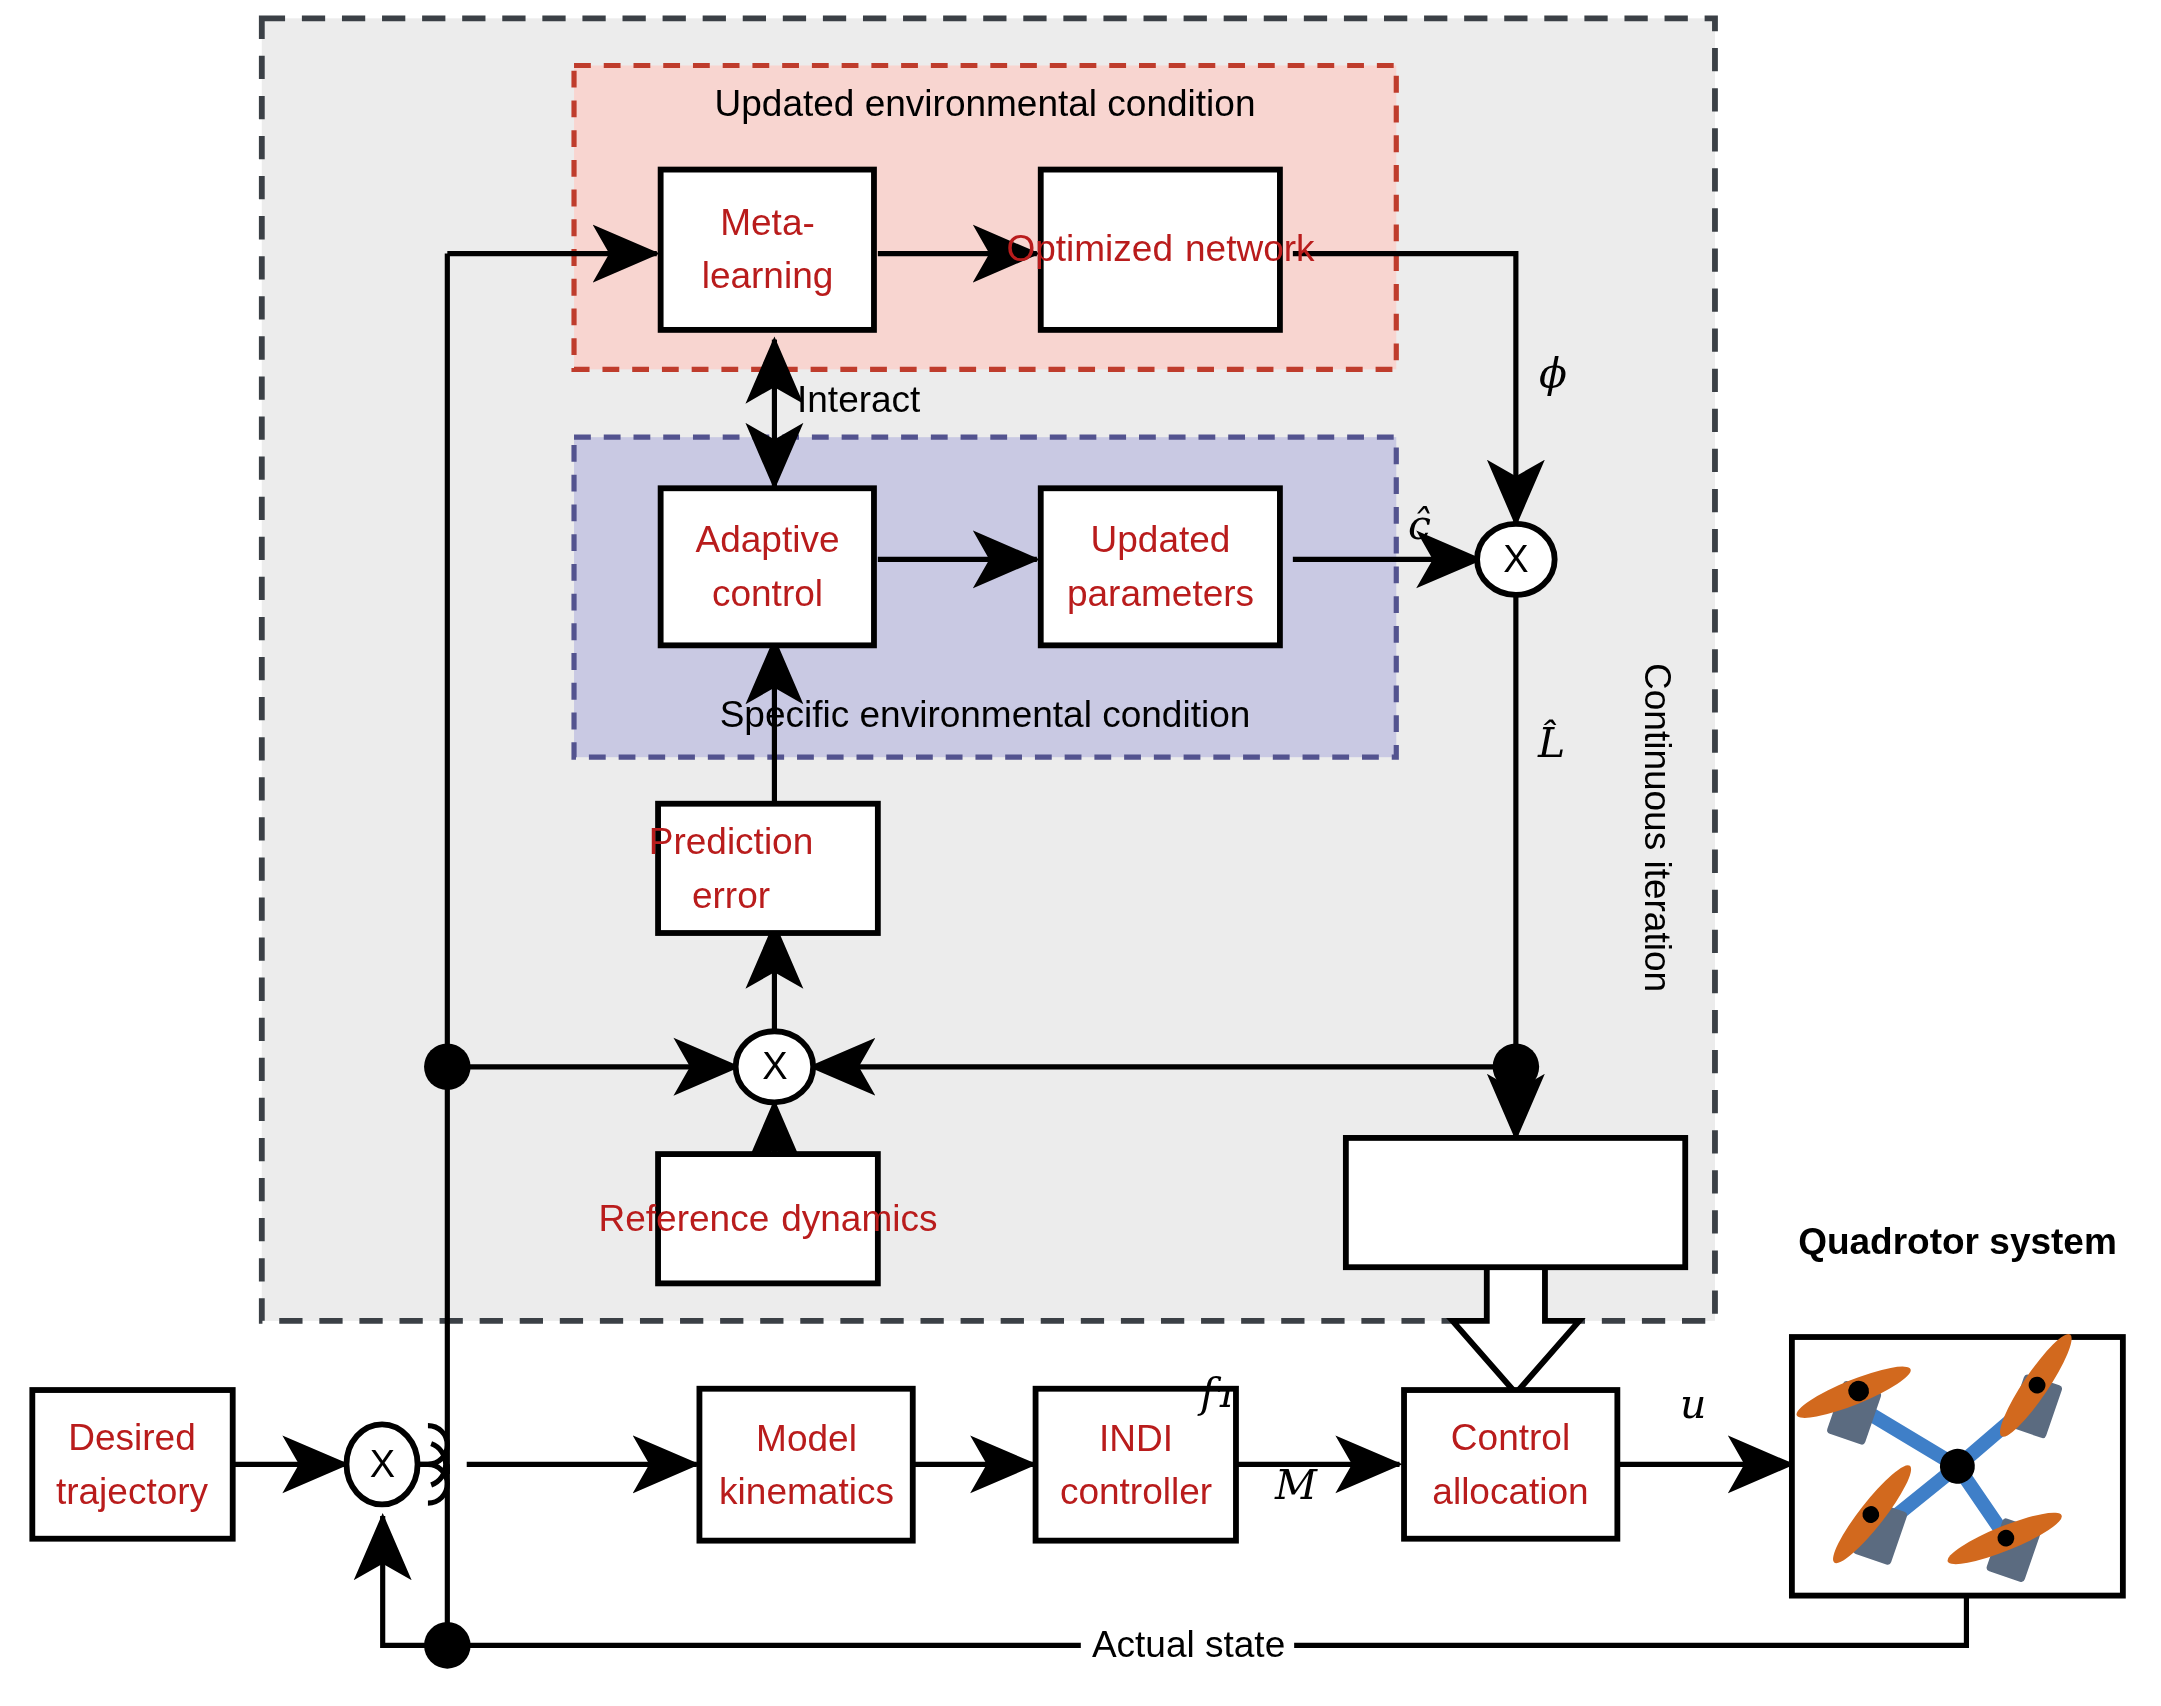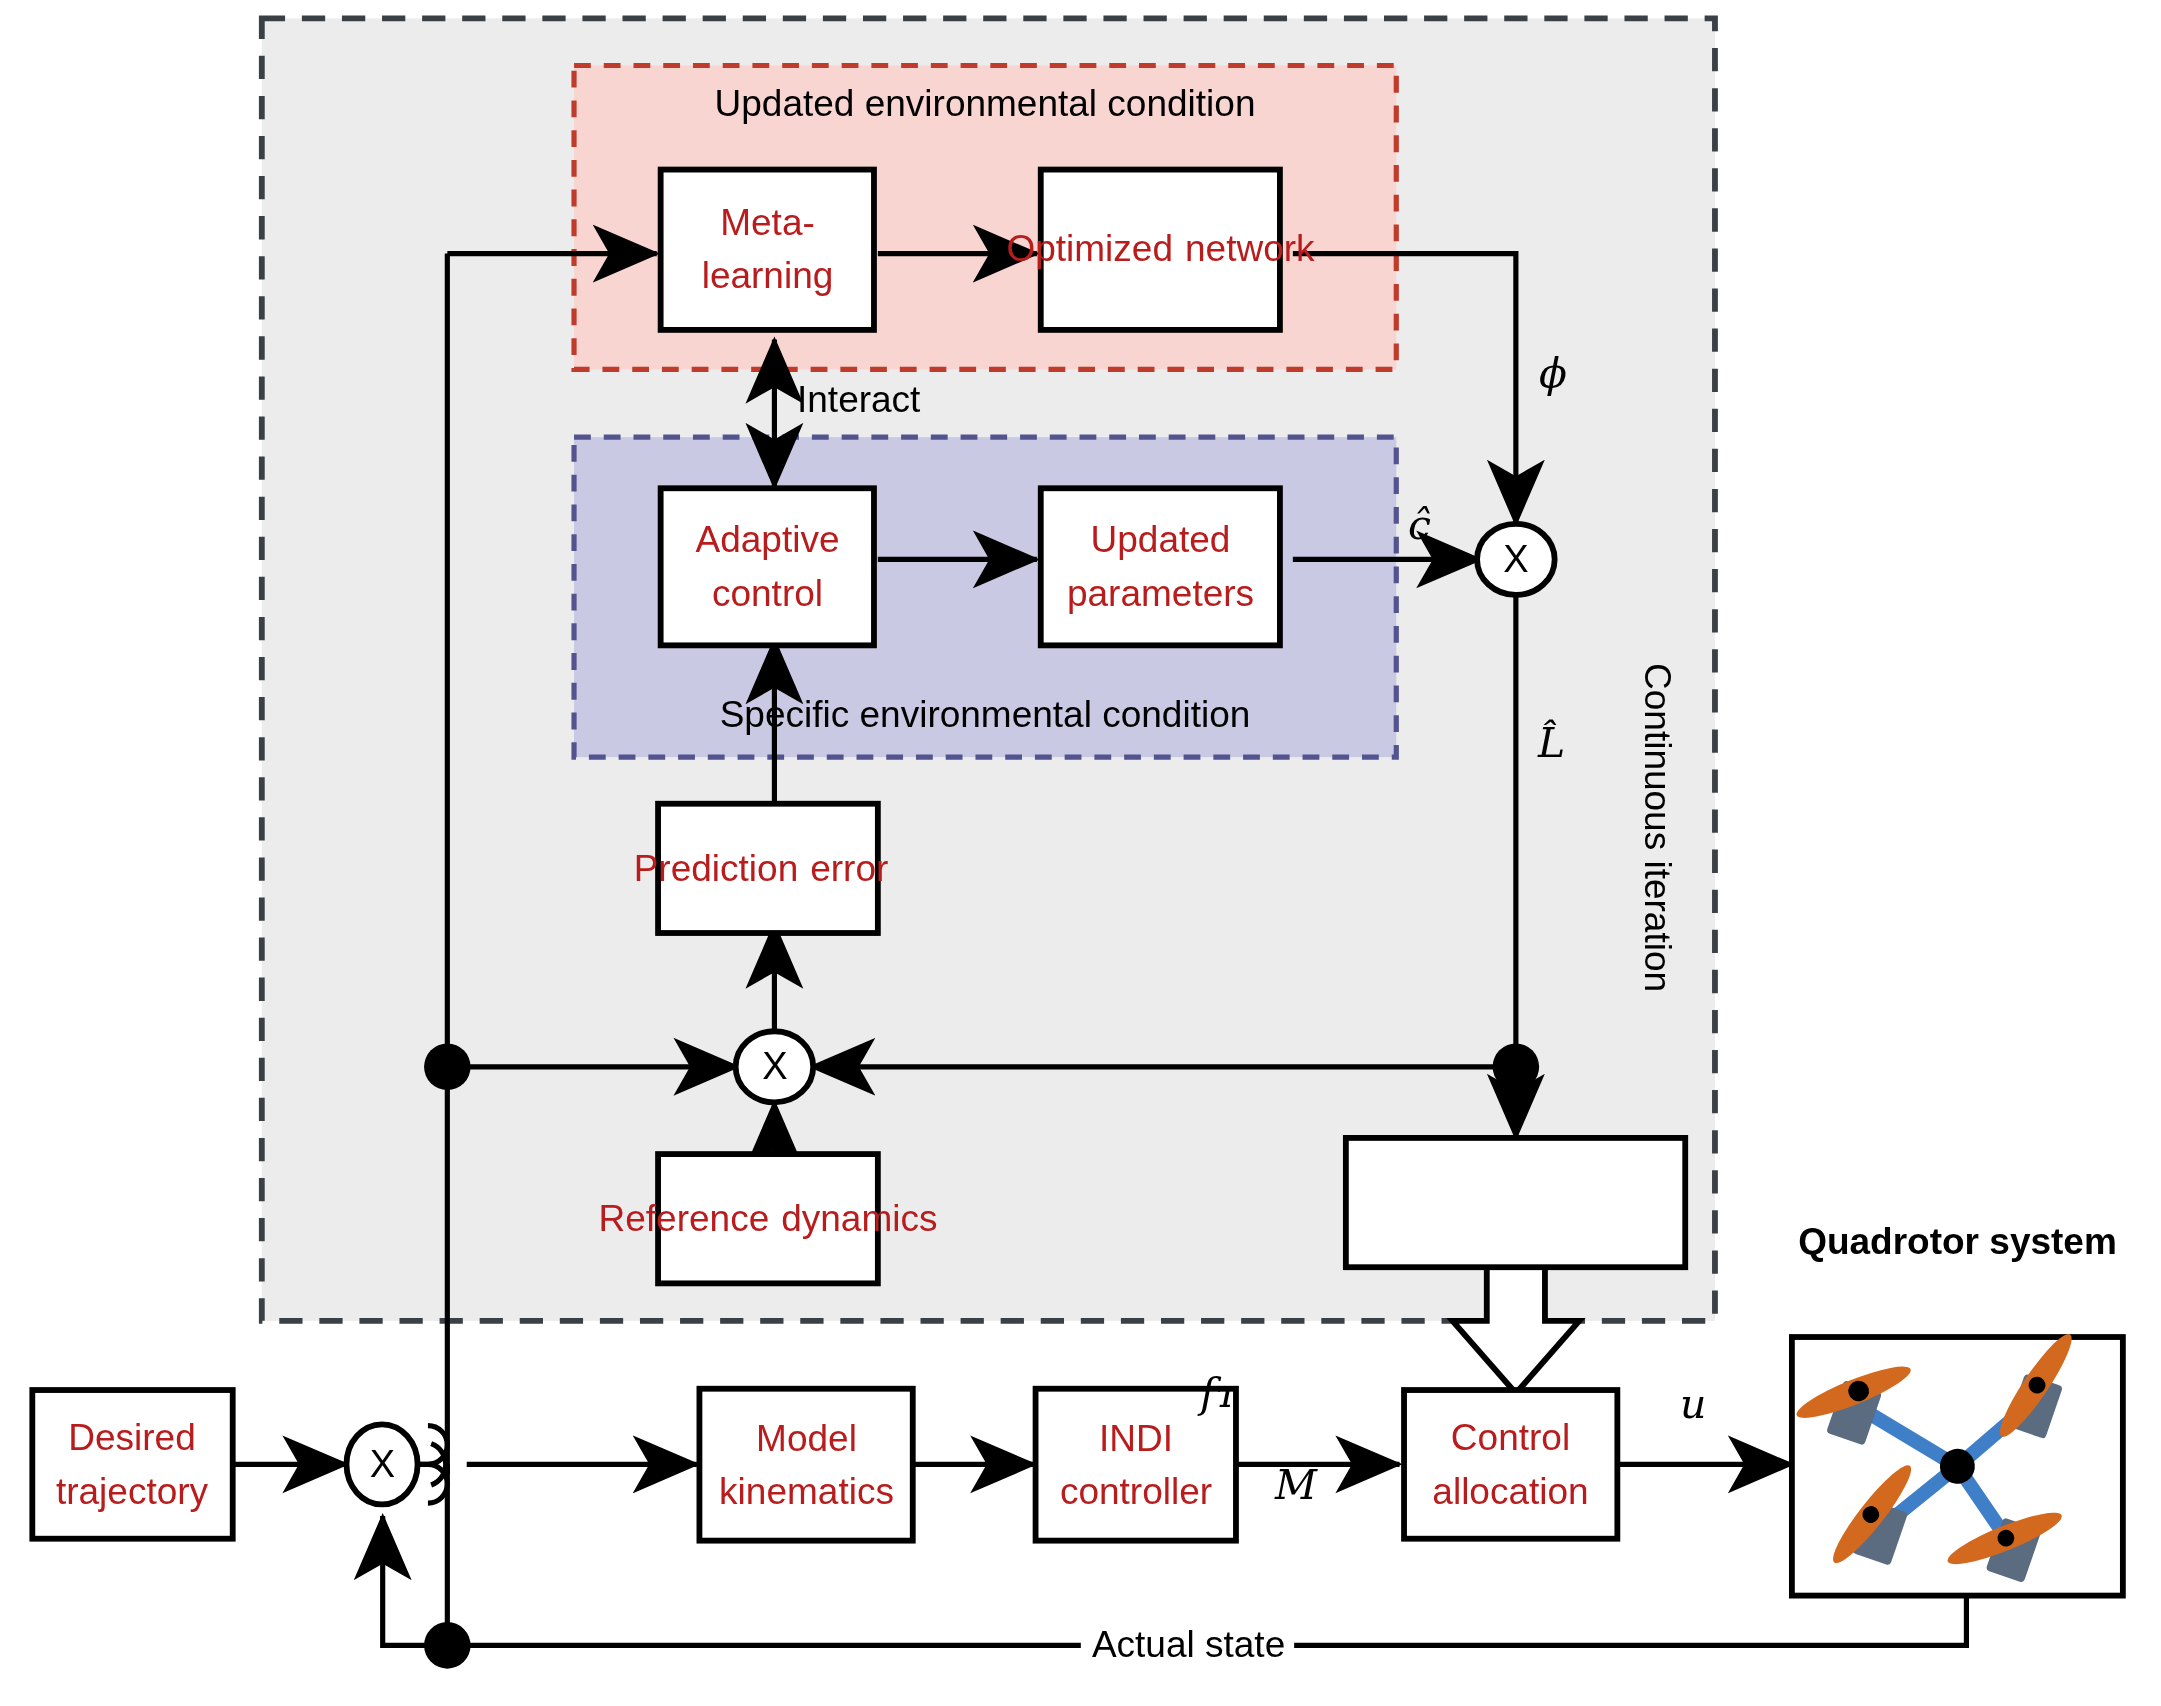--- a/index.html
+++ b/index.html
@@ -165,21 +165,21 @@
   <div class="boxtxt" style="left:661px;top:488px;width:213px;height:157px;font-size:37px;flex-direction:column;">
     <span>Adaptive</span>
     <span>control</span>
   </div>
 
   <div class="boxtxt" style="left:1041px;top:488px;width:239px;height:157px;font-size:37px;flex-direction:column;">
     <span>Updated</span>
     <span>parameters</span>
   </div>
 
-  <div class="boxtxt" style="left:651px;top:804px;width:220px;height:129px;font-size:37px;flex-direction:row;">
+  <div class="boxtxt" style="left:621px;top:804px;width:220px;height:129px;font-size:37px;flex-direction:column;">
     <span>Prediction</span>
     <span>error</span>
   </div>
 
   <div class="boxtxt" style="left:658px;top:1154px;width:220px;height:129px;font-size:37px;">
     <span>Reference</span>
     <span>dynamics</span>
   </div>
 
 

